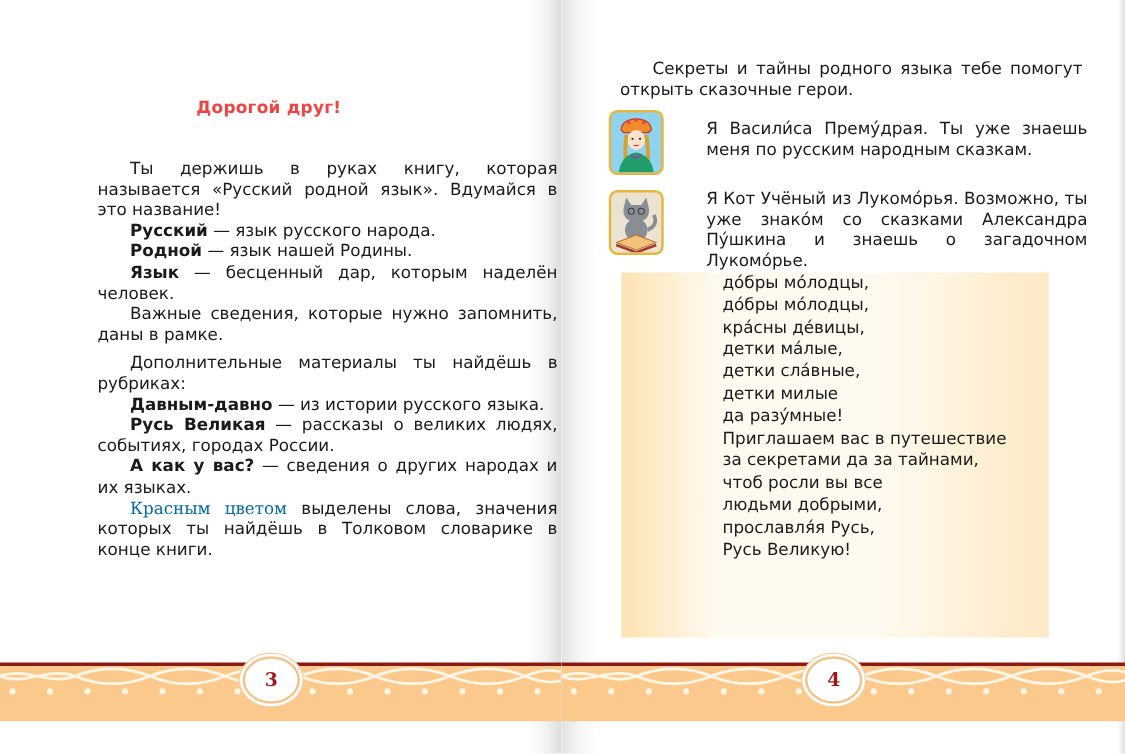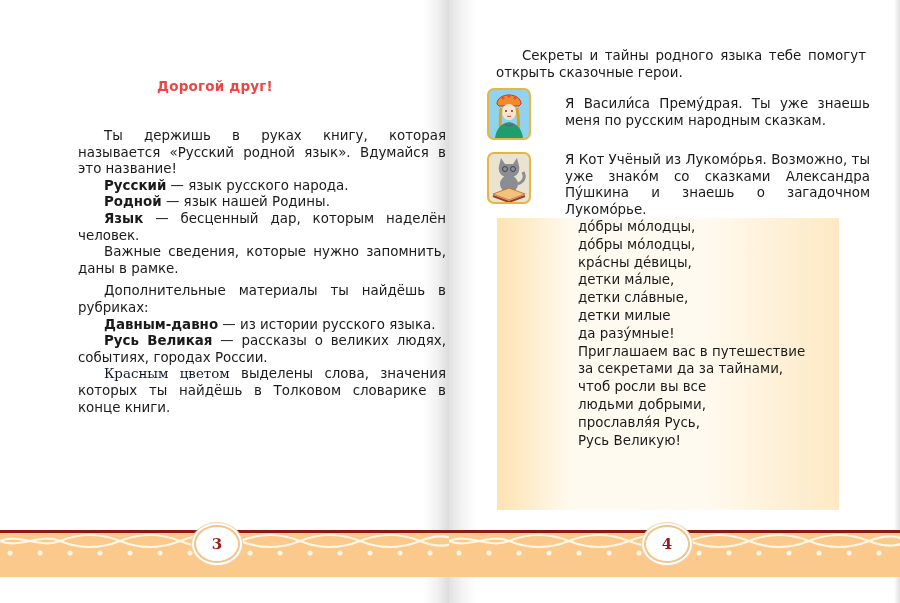--- a/index.html
+++ b/index.html
@@ -27,21 +27,21 @@
   .title {
     position: absolute; left: 0; width: 430px; top: 50px; text-align: center;
     color: #ef4444; font-weight: bold; font-size: 13.5px; letter-spacing: 0.2px; margin-top: 28px;
   }
   .text-block { position: absolute; font-size: 13.4px; line-height: 16.6px; margin-left: 48px; }
   .left-text { left: 30px; top: 128px; width: 368px; }
   .para { text-align: justify; text-align-last: left; margin: 0; }
   .indent { text-indent: 26px; }
   .gap { height: 6px; }
   .b { font-weight: bold; }
-  .red-serif { color: #0f172a; font-family: "DejaVu Serif", "Liberation Serif", serif; }
+  .red-serif { color: #0369a1; font-family: "DejaVu Serif", "Liberation Serif", serif; }
 
   .right-intro { left: 47px; top: 48px; width: 370px; }
   .hero { position: absolute; left: 38px; width: 382px; }
   .hero-1 { top: 88px; }
   .hero-2 { top: 152px; }
   .avatar {
     position: absolute; left: 0; top: 0; width: 44px; height: 52px;
     border-radius: 7px; border: 2px solid #e6b640; box-sizing: border-box; overflow: hidden;
   }
   .avatar-girl { background: #8fd3ee; }
@@ -86,20 +86,21 @@
     <p class="para indent"><span class="b">Русский</span><span> — язык русского народа.</span></p>
     <p class="para indent"><span class="b">Родной</span><span> — язык нашей Родины.</span></p>
     <p class="para indent"><span class="b">Язык</span><span> — бесценный дар, которым наделён человек.</span></p>
 
     <p class="para indent">Важные сведения, которые нужно запомнить, даны в рамке.</p>
     <div class="gap"></div>
     <p class="para indent">Дополнительные материалы ты найдёшь в рубриках:</p>
 
     <p class="para indent"><span class="b">Давным-давно</span><span> — из истории русского языка.</span></p>
     <p class="para indent"><span class="b">Русь Великая</span><span> — рассказы о великих людях, событиях, городах России.</span></p>
+    <p class="para indent"><span class="b">А как у вас?</span><span> — сведения о других народах и их языках.</span></p>
 
     <p class="para indent"><span class="red-serif">Красным цветом</span><span> выделены слова, значения которых ты найдёшь в Толковом словарике в конце книги.</span></p>
   </div>
 
   <div class="footer">
     <div class="footer-line"></div>
     <div class="footer-band"></div>
     <svg class="footer-braid" viewBox="0 0 449 26" preserveAspectRatio="none">
       <g fill="none" stroke="#fff6e6" stroke-width="2.2">
         <path d="M0 8 C 20 0, 40 16, 60 8 S 100 0, 120 8 S 160 16, 180 8 S 220 0, 240 8 S 280 16, 300 8 S 340 0, 360 8 S 400 16, 420 8 S 449 4, 460 8"></path>

